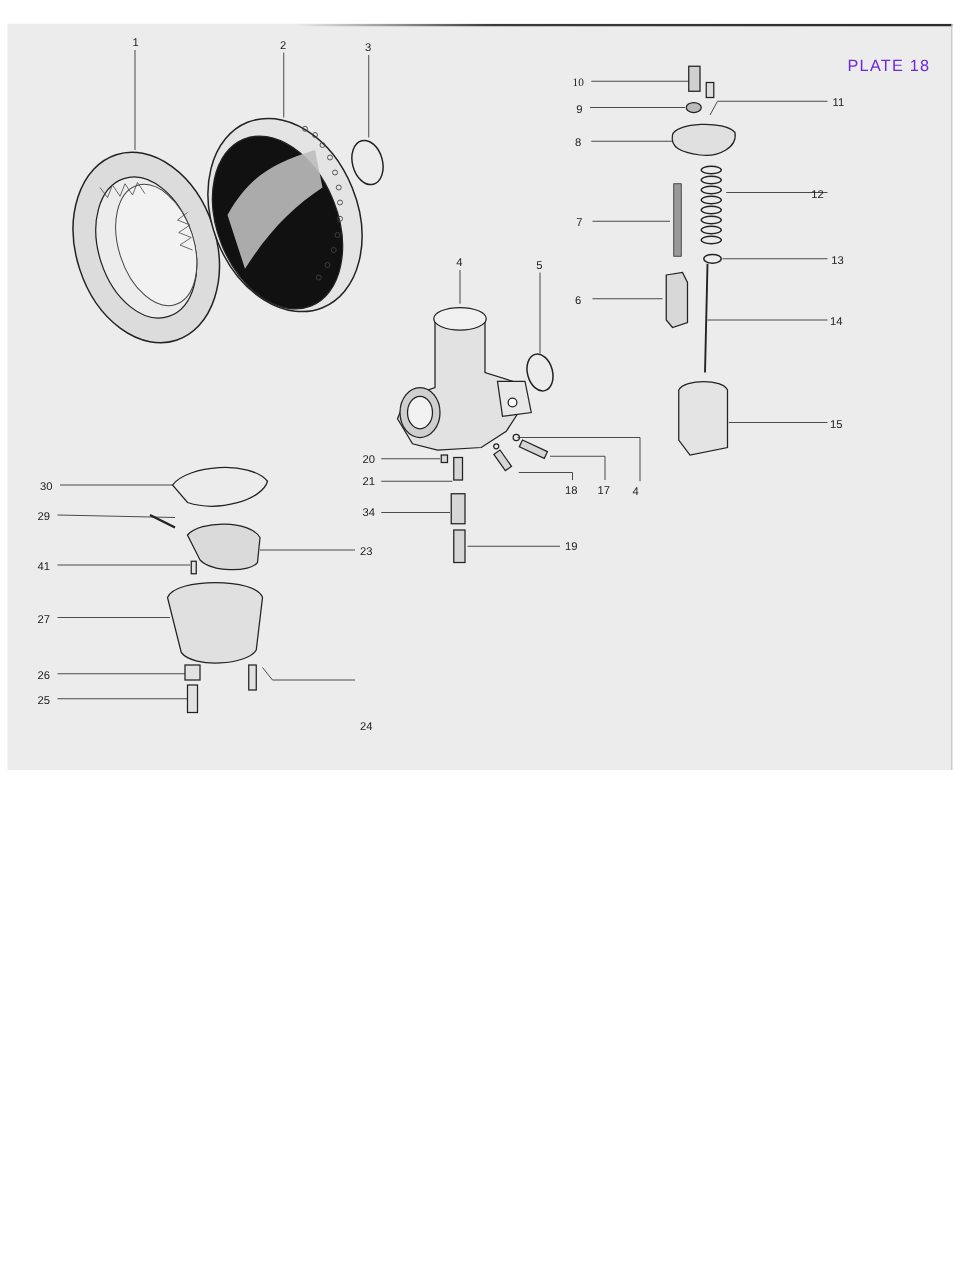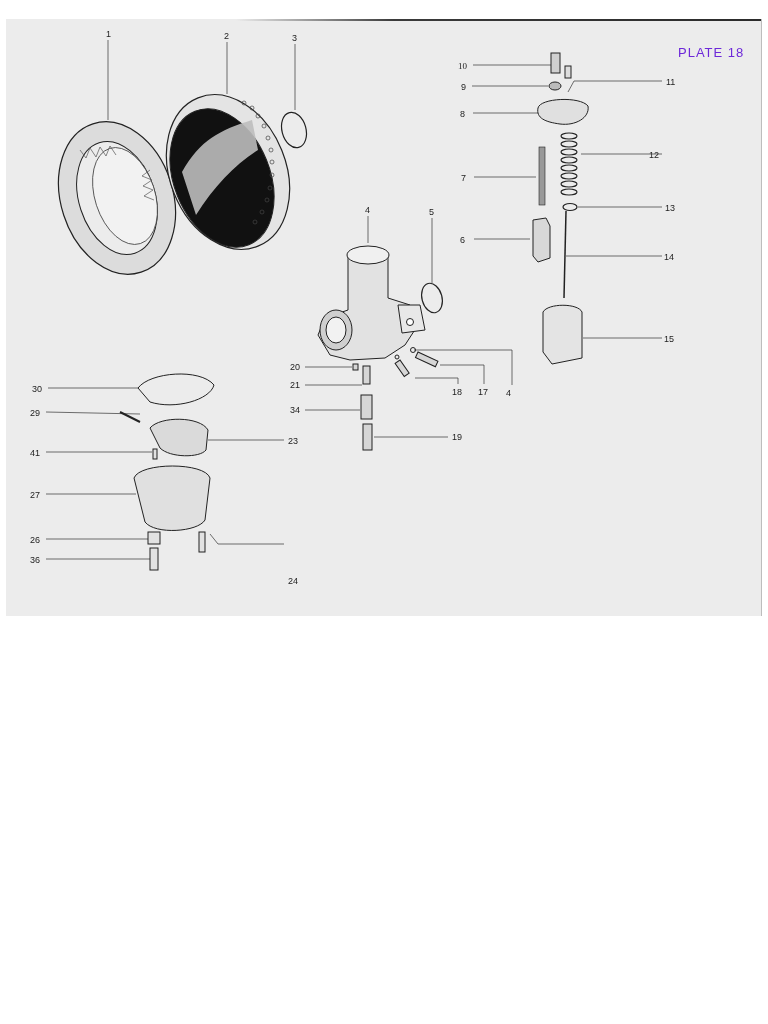--- a/index.html
+++ b/index.html
@@ -168,21 +168,21 @@
       <span class="callout" style="left: 658px; top: 315px; text-align: center;">15</span>
       <span class="callout" style="left: 500px; top: 369px;">4</span>
       <span class="callout" style="left: 472px; top: 368px;">17</span>
       <span class="callout" style="left: 446px; top: 368px; text-align: center;">18</span>
       <span class="callout" style="left: 446px; top: 413px;">19</span>
       <span class="callout" style="left: 284px; top: 343px;">20</span>
       <span class="callout" style="left: 284px; top: 361px;">21</span>
       <span class="callout" style="left: 284px; top: 386px;">34</span>
       <span class="callout" style="left: 282px; top: 417px;">23</span>
       <span class="callout" style="left: 282px; top: 521px; margin-top: 36px;">24</span>
-      <span class="callout" style="left: 24px; top: 536px;">36</span>
+      <span class="callout" style="left: 24px; top: 536px;">25</span>
       <span class="callout" style="left: 24px; top: 516px;">26</span>
       <span class="callout" style="left: 24px; top: 471px;">27</span>
       <span class="callout" style="left: 24px; top: 429px;">41</span>
       <span class="callout" style="left: 24px; top: 389px;">29</span>
       <span class="callout" style="left: 26px; top: 365px;">30</span>
     </div>
 </div>
 
 <div class="blank"></div>
 

